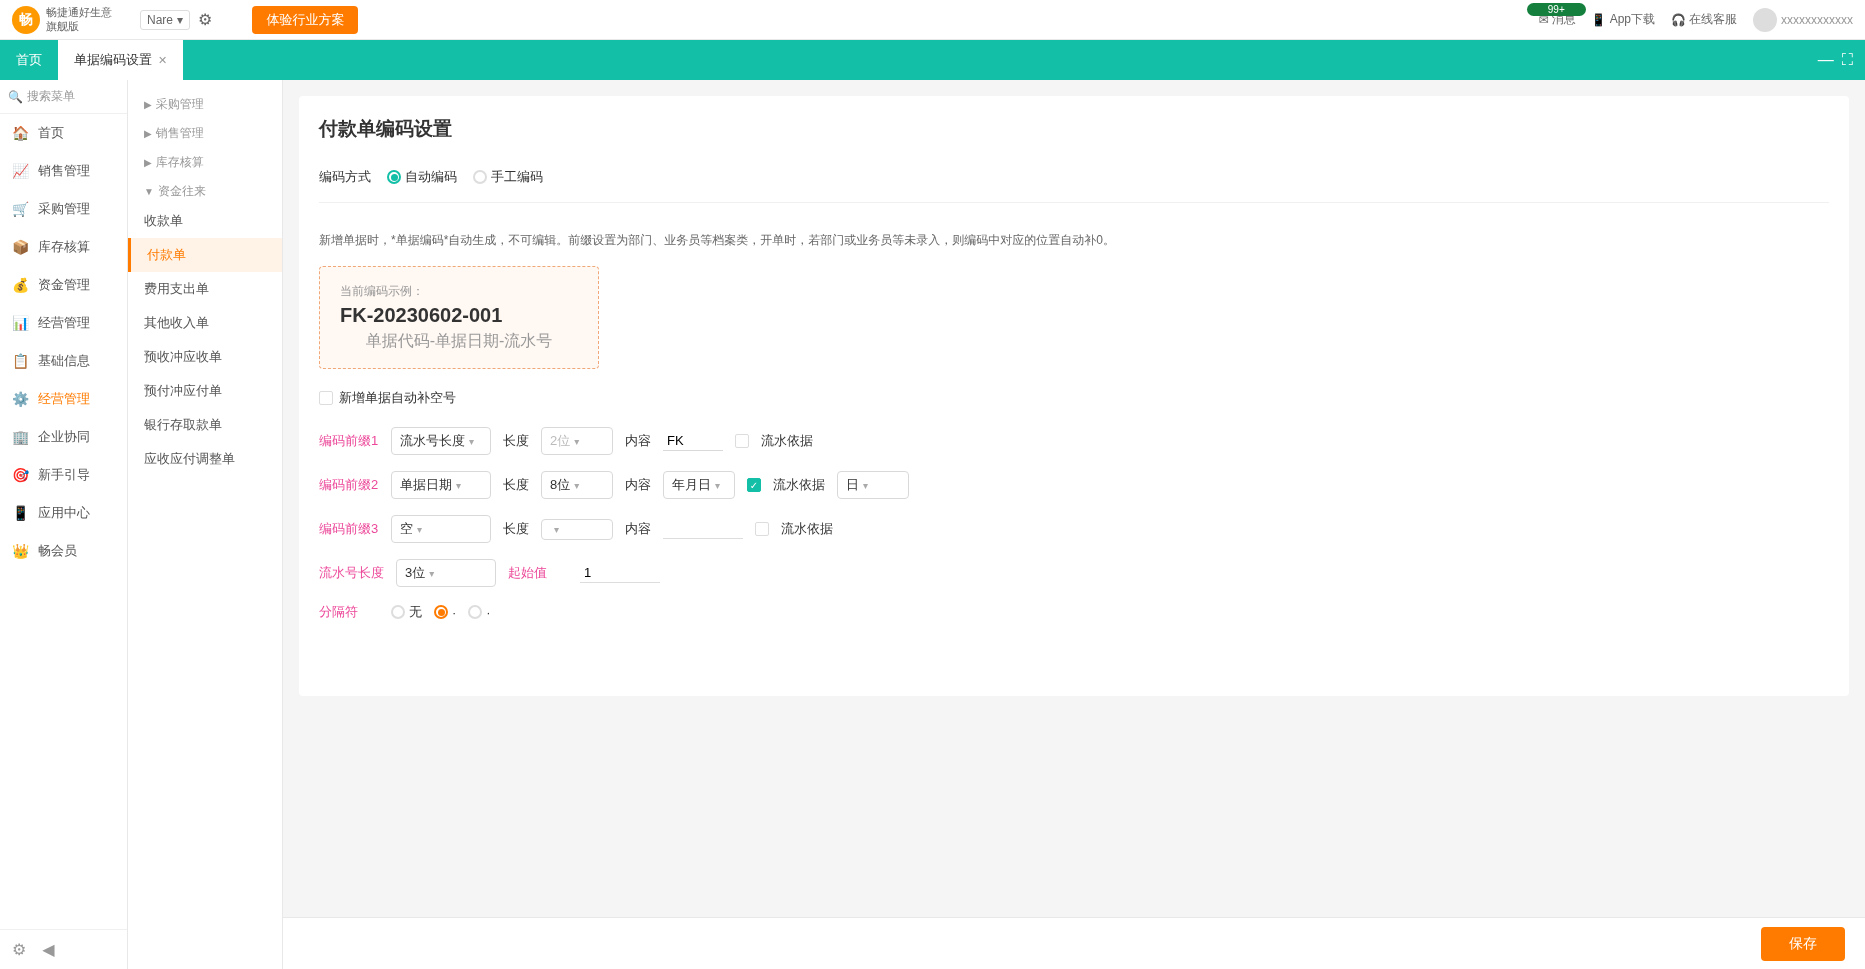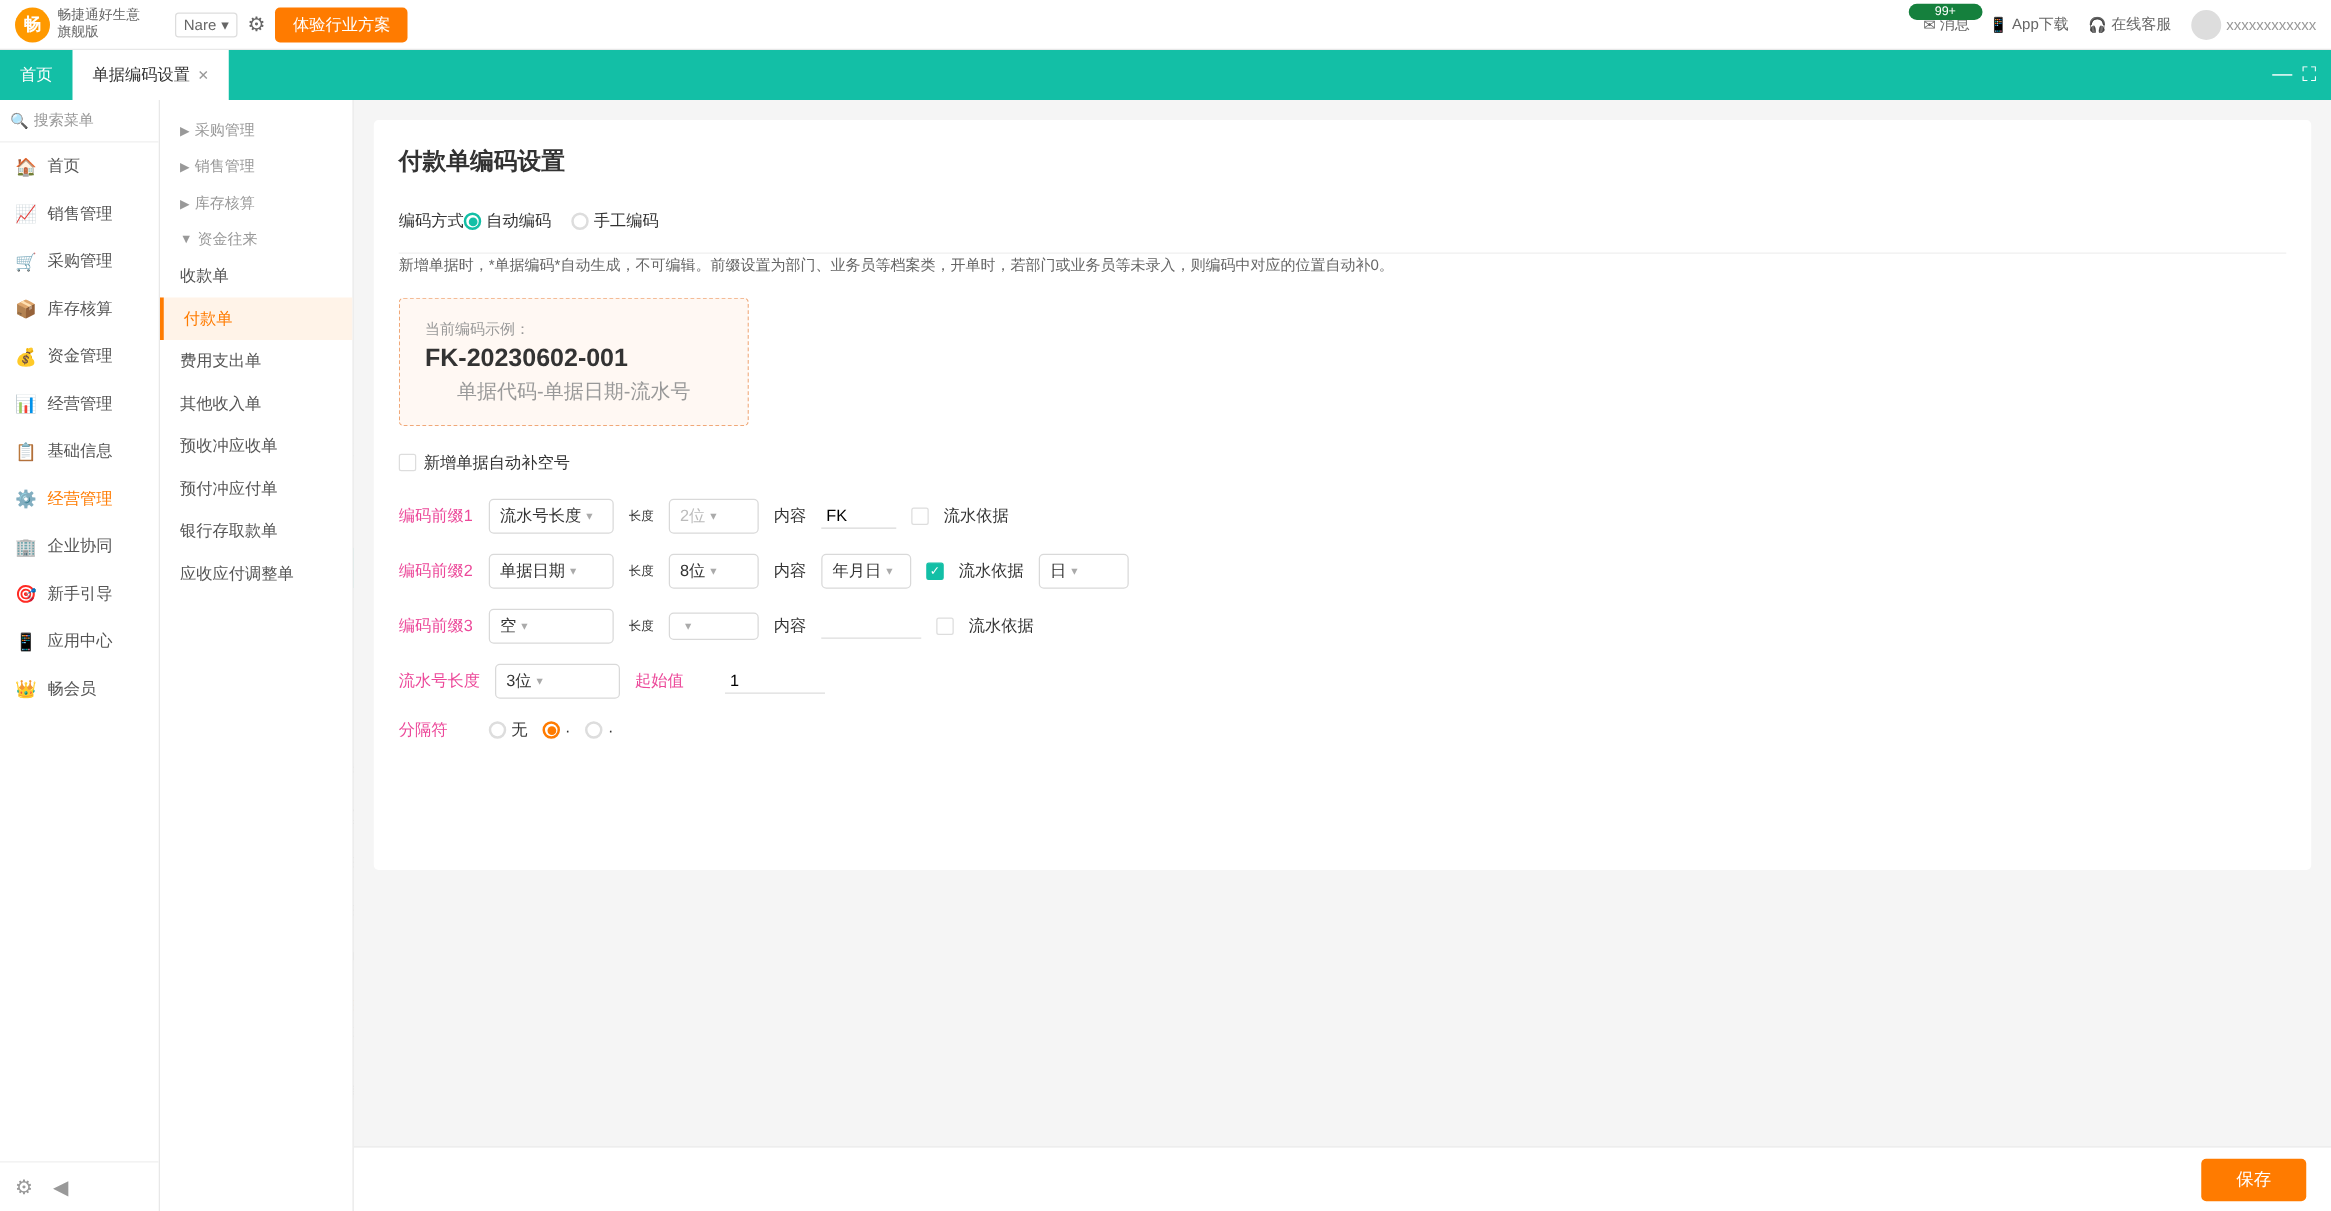--- a/index.html
+++ b/index.html
@@ -48,20 +48,21 @@
       display: flex; align-items: center; gap: 4px;
     }
     .btn-experience {
       background: #ff7b00;
       color: white;
       border: none;
       padding: 5px 14px;
       border-radius: 4px;
       cursor: pointer;
       font-size: 13px;
+      margin-left: 32px;
     }
     .btn-settings-icon {
       font-size: 16px; color: #666; cursor: pointer;
     }
     .top-header-right {
       display: flex;
       align-items: center;
       gap: 16px;
       font-size: 12px; color: #666;
     }
@@ -211,24 +212,24 @@
     }
     .content-card {
       background: #fff;
       border-radius: 4px;
       padding: 20px;
       min-height: 600px;
     }
 
     
     .coding-method-row {
-      display: flex; align-items: center; 
+      display: flex; align-items: center; gap: 16px;
       padding: 10px 0 16px;
       border-bottom: 1px solid #f0f0f0;
-      margin-bottom: 0;
+      margin-bottom: 28px;
     }
     .coding-method-label { font-size: 13px; color: #333; }
     .radio-group { display: flex; align-items: center; gap: 16px; }
     .radio-item { display: flex; align-items: center; gap: 4px; cursor: pointer; font-size: 13px; }
     .radio-circle {
       width: 14px; height: 14px;
       border-radius: 50%;
       border: 2px solid #ddd;
       display: flex; align-items: center; justify-content: center;
     }
@@ -300,21 +301,21 @@
     }
     .config-select .arrow { color: #aaa; font-size: 10px; }
     .config-input {
       border: none; border-bottom: 1px solid #d9d9d9;
       padding: 2px 4px;
       min-width: 60px;
       font-size: 13px;
       outline: none;
       background: transparent;
     }
-    .length-label { font-size: 10px; color: #333; }
+    .length-label { font-size: 13px; color: #333; }
     .content-label { font-size: 13px; color: #333; }
     .stream-label { font-size: 13px; color: #333; }
     .checkbox-blue {
       width: 14px; height: 14px;
       border: 1px solid #13bfa6;
       border-radius: 2px;
       background: #13bfa6;
       display: flex; align-items: center; justify-content: center;
       color: white; font-size: 10px;
     }

